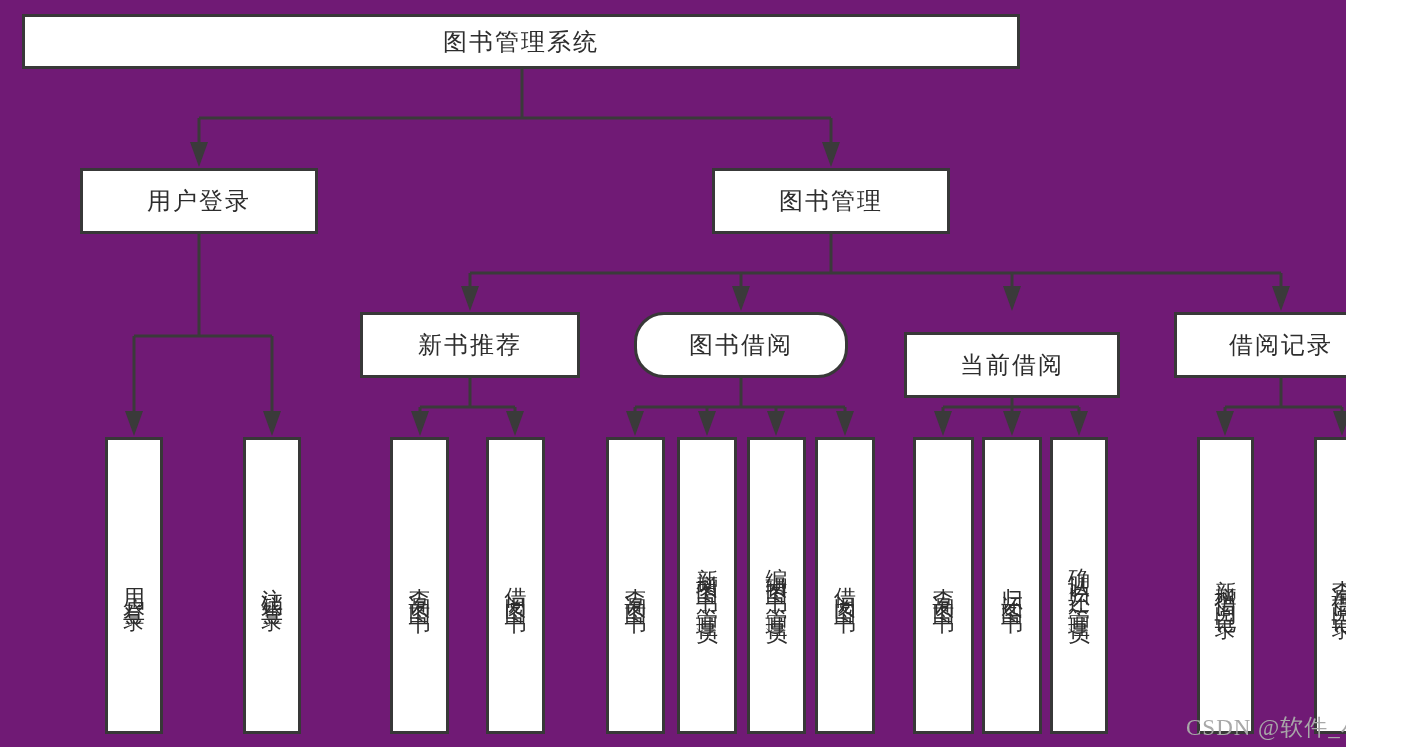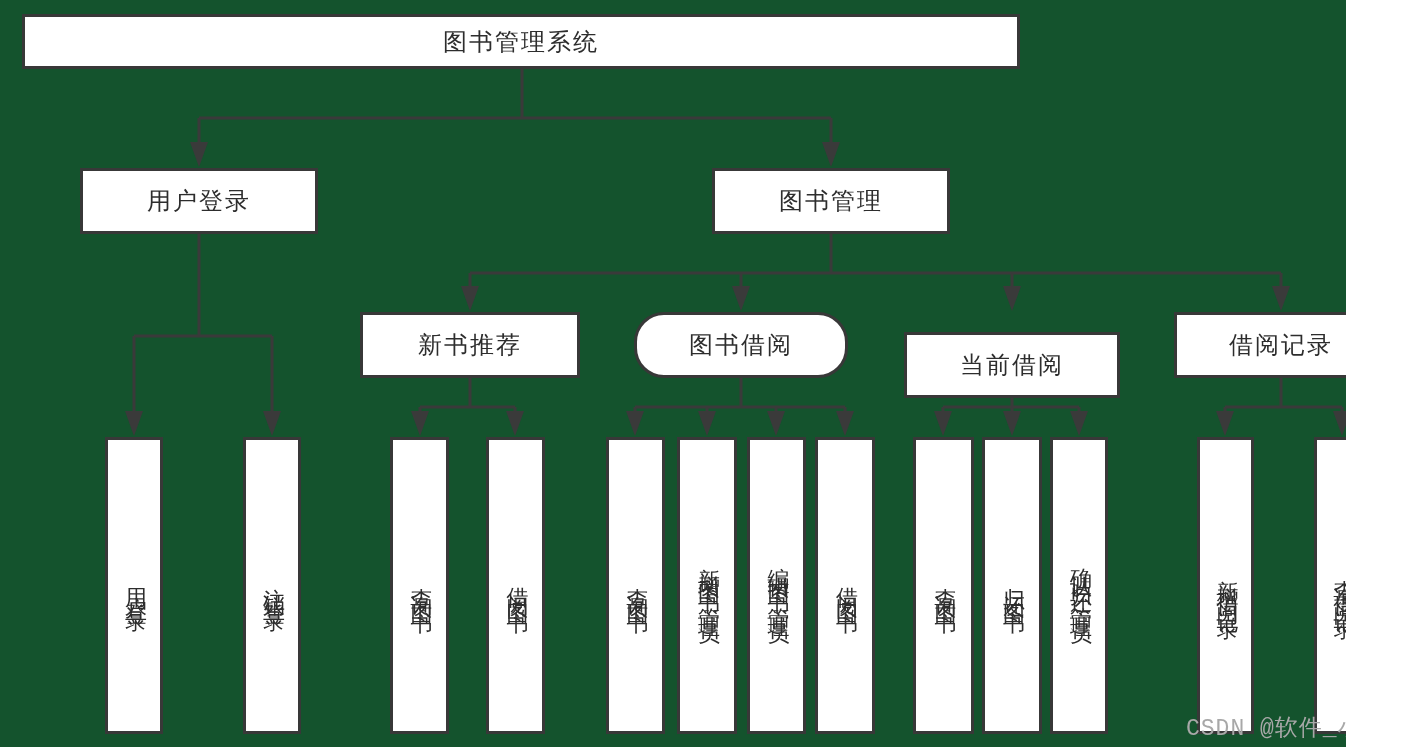--- a/index.html
+++ b/index.html
@@ -1,22 +1,22 @@
 <!DOCTYPE html>
 <html><head>
 <meta charset="utf-8">
 <style>
   html, body { margin: 0; padding: 0; background: #ffffff; }
   #canvas {
     position: relative;
     width: 1346px;
     height: 747px;
-    background: #14532d;
+    background: #701a75;
     overflow: hidden;
-    font-family: Liberation Mono, monospace;
+    font-family: Liberation Serif, serif;
   }
   #connectors {
     position: absolute;
     left: 0; top: 0;
     width: 1405px; height: 747px;
   }
   .node, .leaf {
     position: absolute;
     box-sizing: border-box;
     background: #ffffff;

